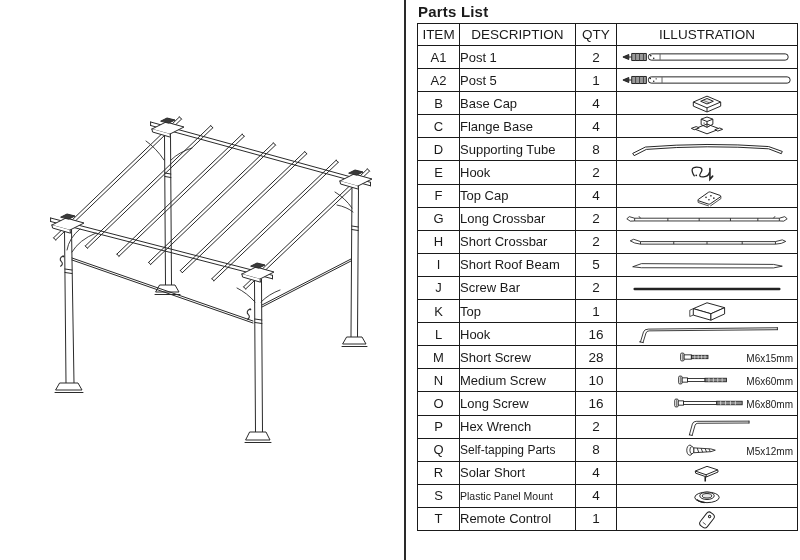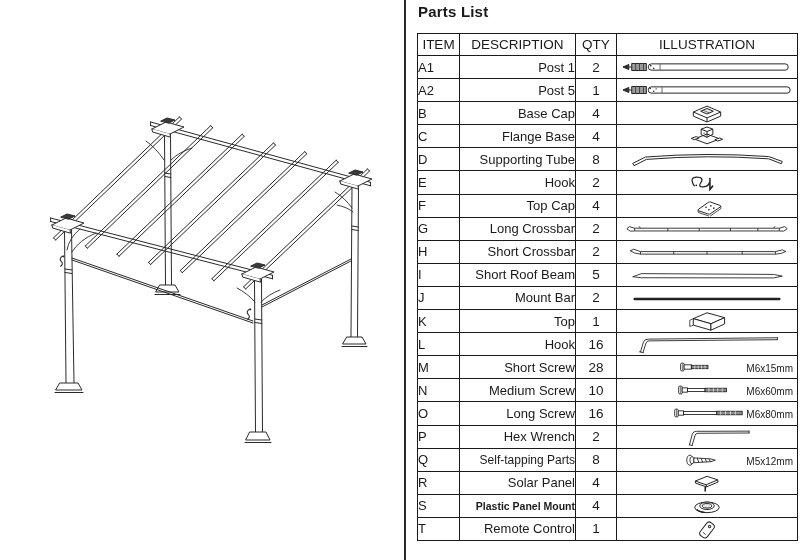--- a/index.html
+++ b/index.html
@@ -1,29 +1,29 @@
 <!DOCTYPE html>
 <html><head>
 <meta charset="utf-8">
 <style>
   html,body{margin:0;padding:0;background:#ffffff;}
   #page{position:relative;width:800px;height:560px;background:#fff;overflow:hidden;
         font-family:"Liberation Sans", sans-serif;color:#1a1a1a;}
   #divider{position:absolute;left:404px;top:0;width:1.5px;height:560px;background:#2a2a2a;}
   #diagram-wrap{position:absolute;left:0;top:0;width:404px;height:560px;}
   #right-panel{position:absolute;left:417px;top:3px;width:381px;}
-  #page-title{font-size:15px;font-weight:bold;margin:0 0 13px 1px;letter-spacing:0.2px;}
+  #page-title{font-size:15px;font-weight:bold;margin:0 0 3px 1px;letter-spacing:0.2px;}
   table.parts{border-collapse:collapse;table-layout:fixed;width:380px;}
   table.parts th, table.parts td{border:1px solid #1a1a1a;padding:0;overflow:hidden;white-space:nowrap;}
   table.parts th{height:21px;font-size:13.5px;font-weight:400;text-align:center;}
   table.parts td{height:22.1px;}
-  td.c-item{font-size:13px;}
-  td.c-desc{text-align:right;padding-left:5px;font-size:13px;}
+  td.c-item{text-align:center;font-size:13px;}
+  td.c-desc{text-align:left;padding-left:5px;font-size:13px;}
   td.c-desc.desc-sm{font-size:12px;}
-  td.c-desc.desc-xs{font-size:10.5px;font-weight:bold;}
+  td.c-desc.desc-xs{font-size:10.5px;}
   td.c-qty{text-align:center;font-size:13.5px;}
   td.c-ill{text-align:center;position:relative;}
   .part-icon{display:inline-block;vertical-align:middle;width:176px;height:22px;}
   .size-label{position:absolute;right:4px;top:50%;transform:translateY(-40%);font-size:10px;text-align:center;}
   #symbol-defs{position:absolute;width:0;height:0;overflow:hidden;}
 </style>
 </head>
 <body>
 
 <svg id="symbol-defs" xmlns="http://www.w3.org/2000/svg" aria-hidden="true">
@@ -511,21 +511,21 @@
     <td class="c-qty">5</td>
     <td class="c-ill">
       <svg class="part-icon" viewBox="0 0 180 22">
                 <use href="#sym-short-roof-beam" xlink:href="#sym-short-roof-beam"></use>
               </svg>
       
     </td>
   </tr>
           <tr>
     <td class="c-item">J</td>
-    <td class="c-desc">Mount Bar</td>
+    <td class="c-desc">Screw Bar</td>
     <td class="c-qty">2</td>
     <td class="c-ill">
       <svg class="part-icon" viewBox="0 0 180 22">
                 <use href="#sym-weight-bar" xlink:href="#sym-weight-bar"></use>
               </svg>
       
     </td>
   </tr>
           <tr>
     <td class="c-item">K</td>
@@ -599,21 +599,21 @@
     <td class="c-qty">8</td>
     <td class="c-ill">
       <svg class="part-icon" viewBox="0 0 180 22">
                 <use href="#sym-self-tapping-screw" xlink:href="#sym-self-tapping-screw"></use>
               </svg>
       <span class="size-label">M5x12mm</span>
     </td>
   </tr>
           <tr>
     <td class="c-item">R</td>
-    <td class="c-desc">Solar Panel</td>
+    <td class="c-desc">Solar Short</td>
     <td class="c-qty">4</td>
     <td class="c-ill">
       <svg class="part-icon" viewBox="0 0 180 22">
                 <use href="#sym-solar-panel" xlink:href="#sym-solar-panel"></use>
               </svg>
       
     </td>
   </tr>
           <tr>
     <td class="c-item">S</td>

